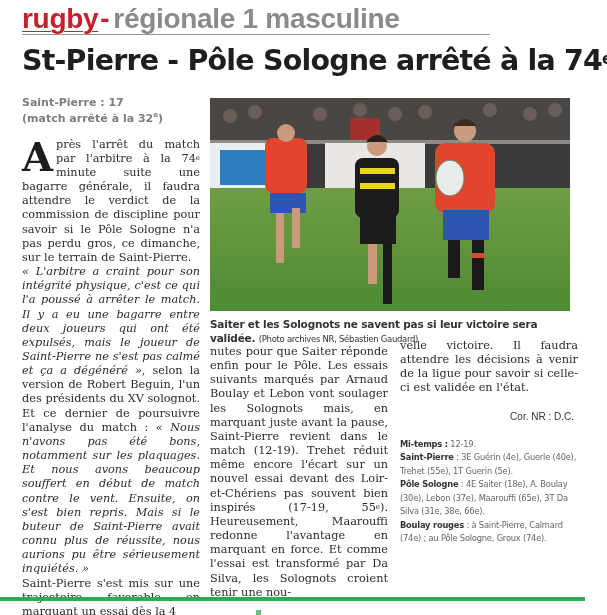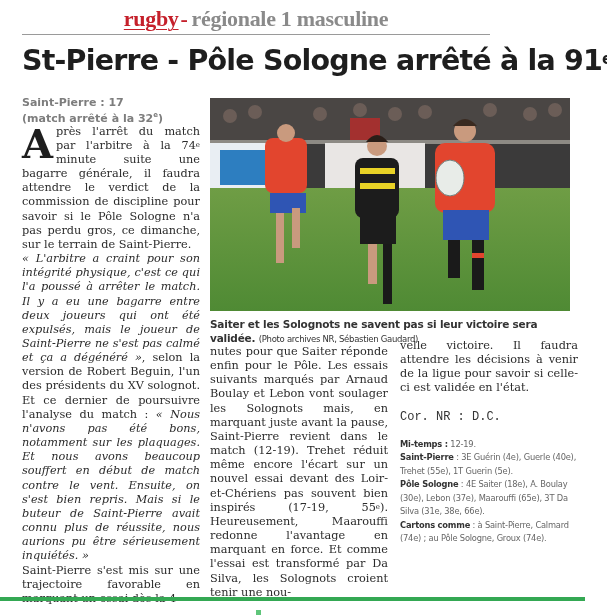--- a/index.html
+++ b/index.html
@@ -1,57 +1,57 @@
 <!DOCTYPE html>
 <html><head>
 <meta charset="utf-8">
 <style>
   html, body { margin:0; padding:0; background:#ffffff; }
   body { width:607px; height:615px; position:relative; overflow:hidden; font-family:"DejaVu Serif", serif; color:#2b2b2b; }
 
-  .kicker { position:absolute; left:22px; top:6px; width:468px; height:28px; border-bottom:1px solid #9a9a9a; font-family:Liberation Serif, serif; font-weight:bold; font-size:22px; line-height:26px; letter-spacing:-0.3px; white-space:nowrap;text-align:center; }
+  .kicker { position:absolute; left:22px; top:6px; width:468px; height:28px; border-bottom:1px solid #9a9a9a; font-family:Liberation Sans, sans-serif; font-weight:bold; font-size:28px; line-height:26px; letter-spacing:-0.3px; white-space:nowrap; }
   .kicker .sport { color:#c5202b; text-decoration:underline; text-decoration-thickness:1px; text-underline-offset:3px; }
   .kicker .dash { color:#c5202b; margin:0 4px 0 2px; }
   .kicker .league { color:#8a8a8a; }
 
   .headline { position:absolute; left:22px; top:43px; width:560px; font-family:"DejaVu Sans", sans-serif; font-weight:bold; font-size:28.5px; line-height:36px; color:#1e1e1e; letter-spacing:-0.8px; white-space:nowrap; }
   .headline sup { font-size:15px; vertical-align:top; position:relative; top:-2px; }
 
   .col { position:absolute; font-size:11.3px; line-height:14.15px; text-align:justify; }
   .col1 { left:22px; top:96px; width:178px; }
   .col2 { left:210px; top:345px; width:178px; }
   .col3 { left:400px; top:339px; width:178px; }
 
-  .scorebox { font-family:"DejaVu Sans", sans-serif; font-weight:bold; color:#7d7d7d; font-size:11px; line-height:13px; text-align:left; }
+  .scorebox { font-family:"DejaVu Sans", sans-serif; font-weight:bold; color:#7d7d7d; font-size:11px; line-height:13px; margin-bottom:13px; text-align:left; }
   .scorebox sup { font-size:7px; }
 
   .dropcap { float:left; font-size:40px; line-height:32px; font-weight:bold; margin:3px 3px 0 0; color:#1e1e1e; font-family:"DejaVu Serif", serif; }
   p { margin:0; }
   em { }
   sup.e { font-size:7px; vertical-align:top; position:relative; top:-1px; }
 
   .photo { position:absolute; left:210px; top:98px; width:360px; height:213px; overflow:hidden; background:#5a8f3a; }
   .caption { position:absolute; left:210px; top:318px; width:370px; font-family:"DejaVu Sans", sans-serif; font-size:10.5px; line-height:13.5px; color:#333; font-weight:bold; letter-spacing:-0.2px; }
   .caption .credit { font-weight:normal; font-size:8.5px; letter-spacing:-0.3px; }
 
-  .signature { font-family:Liberation Mono, monospace; font-size:12px; margin:14px 4px 14px 0; color:#333; }
+  .signature { text-align:right; font-family:Liberation Sans, sans-serif; font-size:10px; margin:14px 4px 14px 0; color:#333; }
   .stats { font-family:"DejaVu Sans", sans-serif; font-size:8.3px; line-height:13.5px; color:#666; text-align:left; letter-spacing:-0.2px; }
   .stats b { color:#333; }
 
   .greenbar { position:absolute; left:0; top:597px; width:585px; height:4px; background:#34a853; }
   .greentick { position:absolute; left:256px; top:610px; width:5px; height:5px; background:#5fc57a; }
 </style>
 </head>
 <body>
 
 <div class="kicker">
   <span class="sport">rugby</span><span class="dash">-</span><span class="league">régionale 1 masculine</span>
 </div>
 
-<div class="headline"><span>St-Pierre - Pôle Sologne arrêté à la 91</span><sup>e</sup></div>
+<div class="headline"><span>St-Pierre - Pôle Sologne arrêté à la 74</span><sup>e</sup></div>
 
 <div class="col col1">
   <div class="scorebox">
     <div>Saint-Pierre : 17</div>
     <div><span>(match arrêté à la 32</span><sup>e</sup><span>)</span></div>
   </div>
   <p><span class="dropcap">A</span><span>près l'arrêt du match par l'arbitre à la 74</span><sup class="e">e</sup><span> minute suite une bagarre générale, il faudra attendre le verdict de la commission de discipline pour savoir si le Pôle Sologne n'a pas perdu gros, ce dimanche, sur le terrain de Saint-Pierre.</span></p>
   <p><em>« L'arbitre a craint pour son intégrité physique, c'est ce qui l'a poussé à arrêter le match. Il y a eu une bagarre entre deux joueurs qui ont été expulsés, mais le joueur de Saint-Pierre ne s'est pas calmé et ça a dégénéré »</em><span>, selon la version de Robert Beguin, l'un des présidents du XV solognot. Et ce dernier de poursuivre l'analyse du match : </span><em>« Nous n'avons pas été bons, notamment sur les plaquages. Et nous avons beaucoup souffert en début de match contre le vent. Ensuite, on s'est bien repris. Mais si le buteur de Saint-Pierre avait connu plus de réussite, nous aurions pu être sérieusement inquiétés. »</em></p>
   <p><span>Saint-Pierre s'est mis sur une trajectoire favorable en marquant un essai dès la 4</span></p>
 </div>
@@ -116,18 +116,18 @@
   <p><span>nutes pour que Saiter réponde enfin pour le Pôle. Les essais suivants marqués par Arnaud Boulay et Lebon vont soulager les Solognots mais, en marquant juste avant la pause, Saint-Pierre revient dans le match (12-19). Trehet réduit même encore l'écart sur un nouvel essai devant des Loir-et-Chériens pas souvent bien inspirés (17-19, 55</span><sup class="e">e</sup><span>). Heureusement, Maarouffi redonne l'avantage en marquant en force. Et comme l'essai est transformé par Da Silva, les Solognots croient tenir une nou-</span></p>
 </div>
 
 <div class="col col3">
   <p>velle victoire. Il faudra attendre les décisions à venir de la ligue pour savoir si celle-ci est validée en l'état.</p>
   <div class="signature">Cor. NR : D.C.</div>
   <div class="stats">
     <div><b>Mi-temps :</b><span> 12-19.</span></div>
     <div><b>Saint-Pierre</b><span> : 3E Guérin (4e), Guerle (40e), Trehet (55e), 1T Guerin (5e).</span></div>
     <div><b>Pôle Sologne</b><span> : 4E Saiter (18e), A. Boulay (30e), Lebon (37e), Maarouffi (65e), 3T Da Silva (31e, 38e, 66e).</span></div>
-    <div><b>Cartons comme</b><span> : à Saint-Pierre, Calmard (74e) ; au Pôle Sologne, Groux (74e).</span></div>
+    <div><b>Boulay rouges</b><span> : à Saint-Pierre, Calmard (74e) ; au Pôle Sologne, Groux (74e).</span></div>
   </div>
 </div>
 
 <div class="greenbar"></div>
 <div class="greentick"></div>
 
 </body></html>

